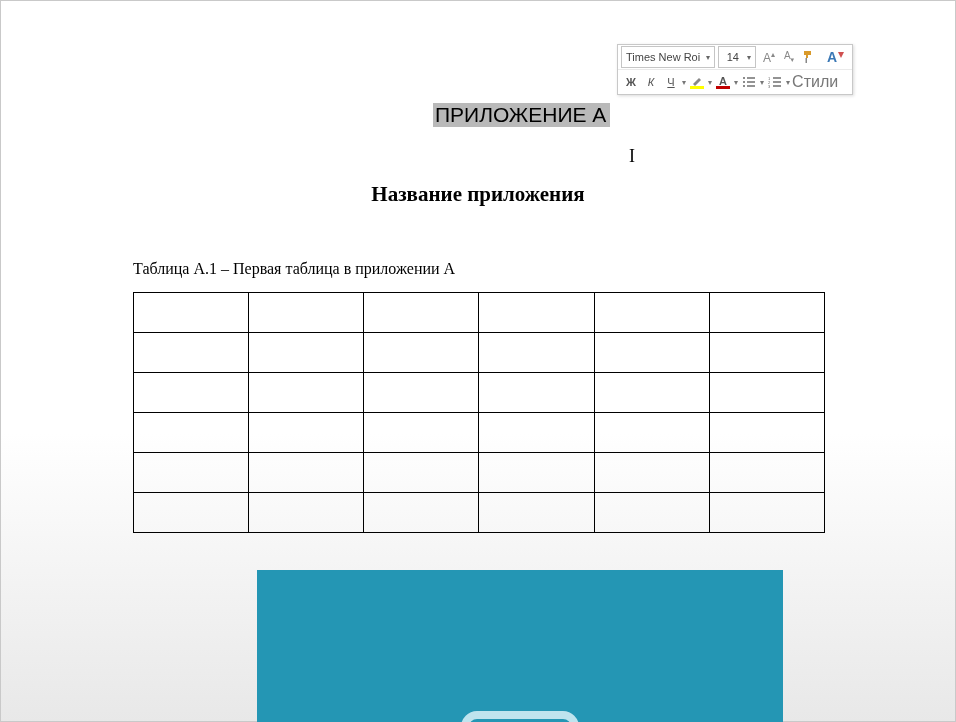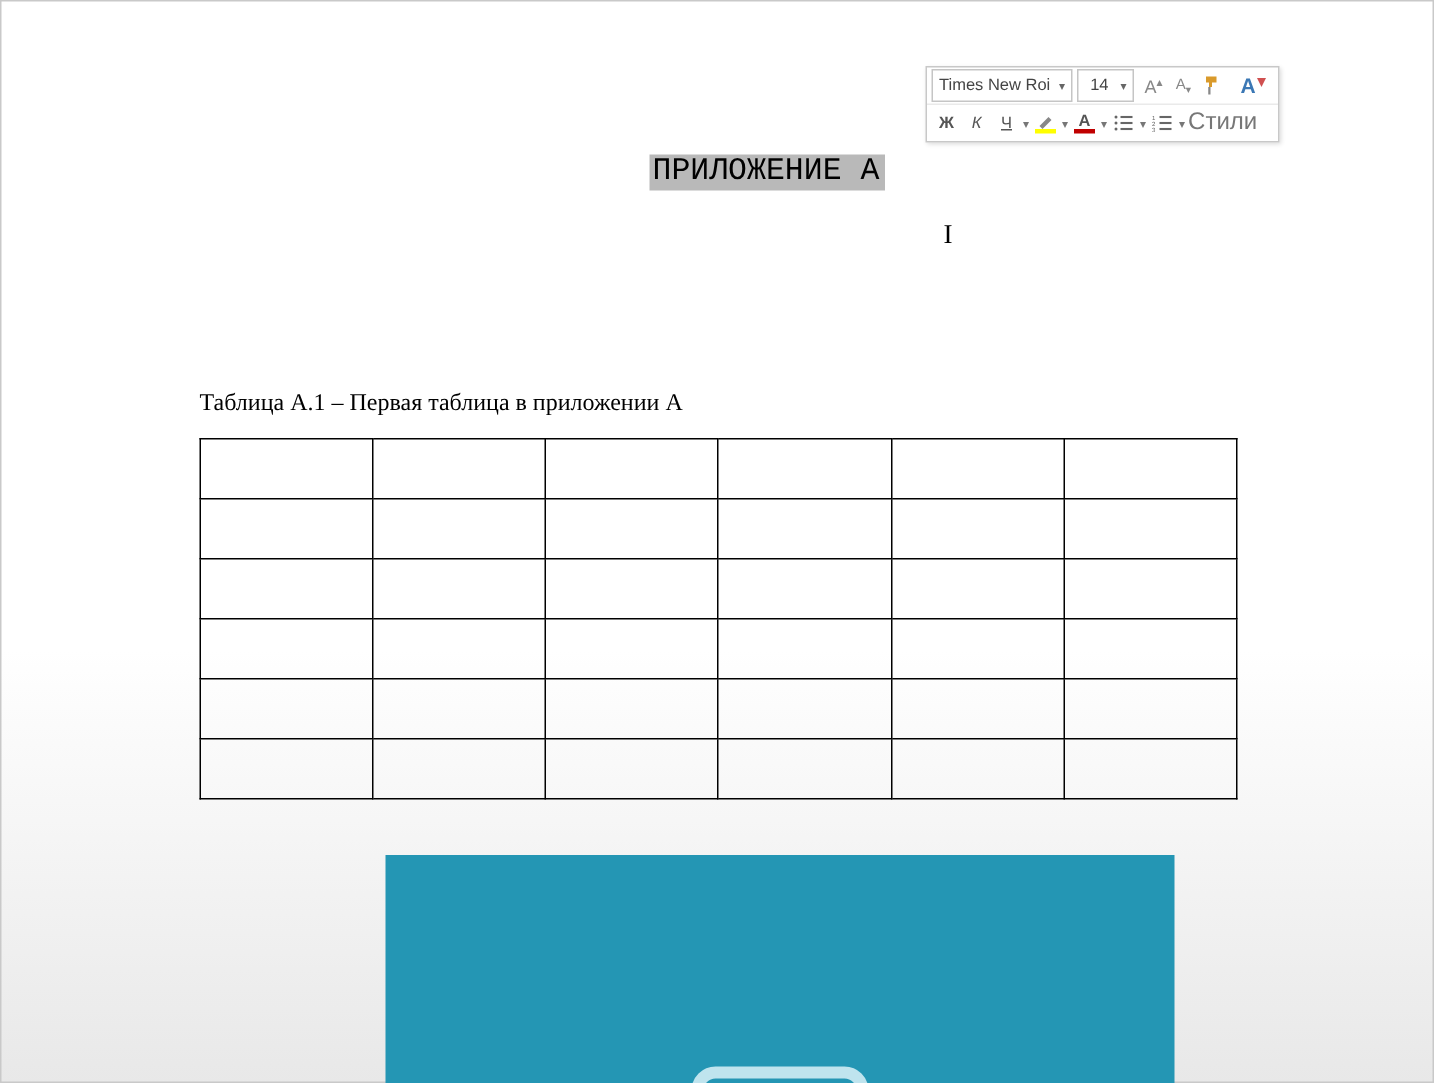--- a/index.html
+++ b/index.html
@@ -93,21 +93,21 @@
     position: absolute;
     left: 0; right: 0; top: 0; bottom:0;
   }
   .sel-title {
     position:absolute;
     left: 433px;
     top: 103px;
     background: #b9b9b9;
     color: #000;
     font-size: 21px;
-    font-family: Liberation Mono, monospace;
+    font-family: Liberation Sans, sans-serif;
     padding: 0 4px 0 2px;
     line-height: 24px;
   }
   .caret-ibeam {
     position:absolute;
     left: 629px;
     top: 146px;
     font-family: "Times New Roman", serif;
     font-size: 18px;
     color:#000;
@@ -157,20 +157,21 @@
 </head>
 <body>
 
 <div class="page-area"></div>
 
 <div class="doc">
 
   <span class="sel-title">ПРИЛОЖЕНИЕ А</span>
   <span class="caret-ibeam">I</span>
 
+  <div class="subtitle">Название приложения</div>
 
   <div class="table-caption">Таблица А.1 – Первая таблица в приложении А</div>
 
   <table class="data">
     <tbody>
         <tr>
           <td></td>
           <td></td>
           <td></td>
           <td></td>

